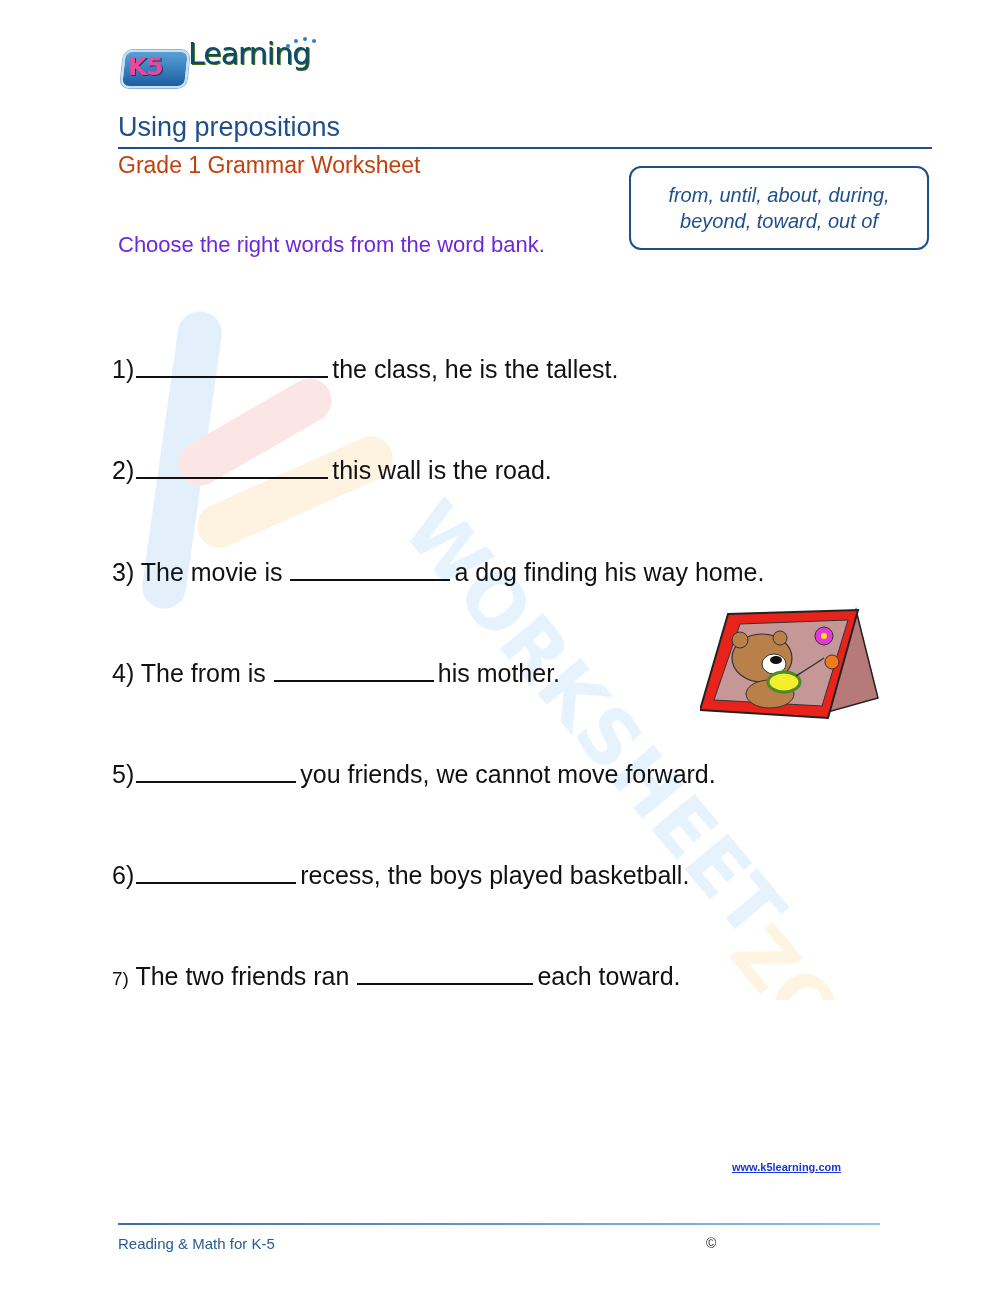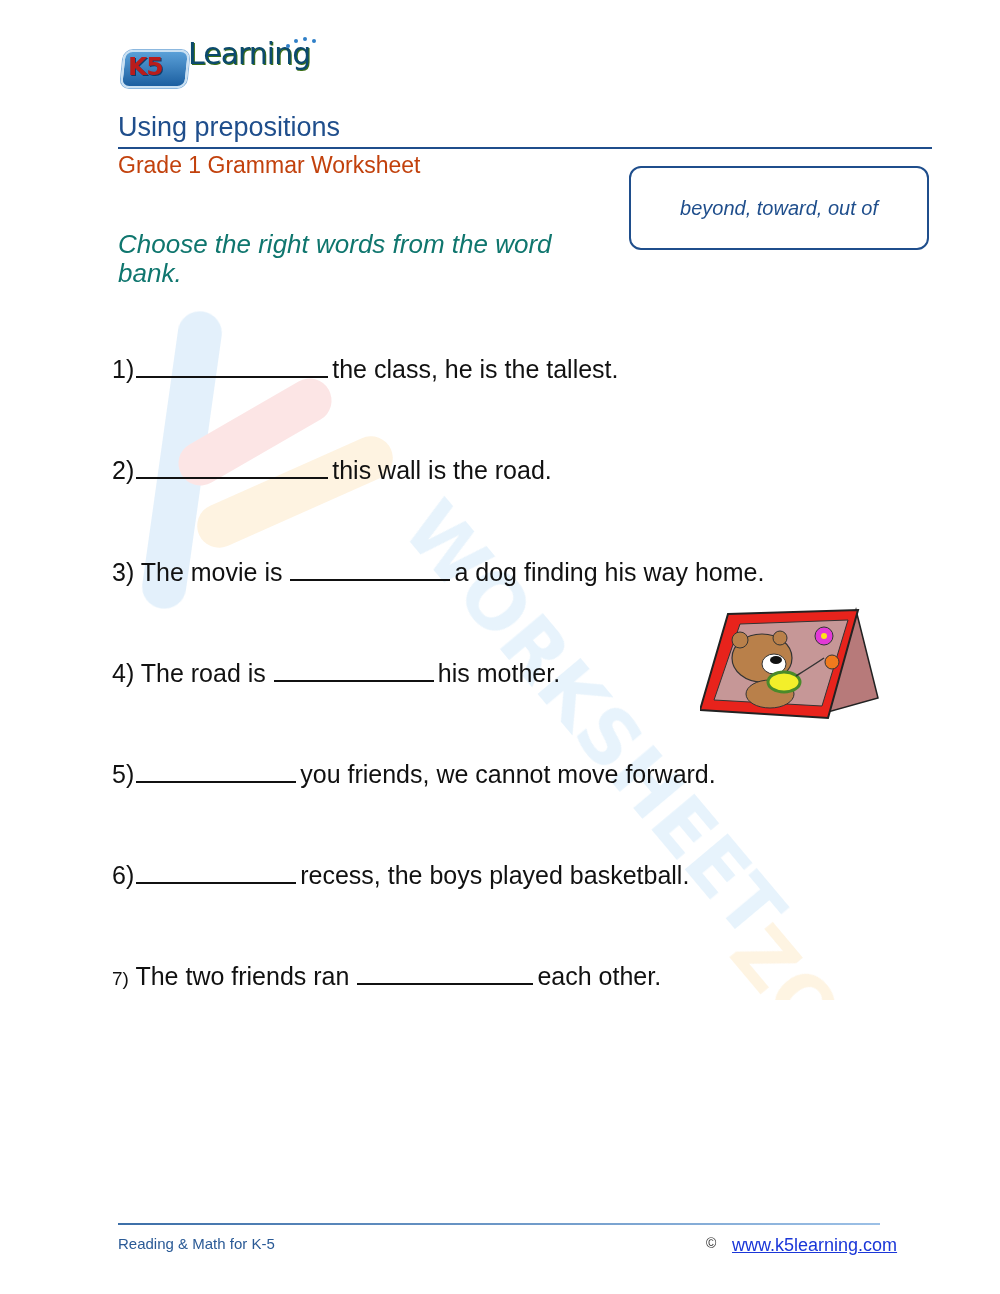--- a/index.html
+++ b/index.html
@@ -1,39 +1,39 @@
 <!DOCTYPE html>
 <html><head>
   <meta charset="utf-8">
   <style>
     html, body { margin: 0; padding: 0; background: #ffffff; }
     body { width: 1000px; height: 1294px; position: relative; overflow: hidden; font-family: "Liberation Sans", sans-serif; color: #111; }
     .abs { position: absolute; }
     .logo { left: 122px; top: 36px; width: 210px; height: 56px; }
     .logo .k5box { position: absolute; left: 0; top: 14px; width: 62px; height: 34px; border-radius: 9px; background: linear-gradient(#5aa0d8, #1c5fa0); border: 2px solid #c9e0f2; box-shadow: 0 0 0 1px #8cb8df; transform: skewX(-6deg); }
-    .logo .k5text { position: absolute; left: 6px; top: 16px; font-family: "DejaVu Sans", sans-serif; font-weight: bold; font-size: 25px; color: #b91c1c; letter-spacing: -1px; text-shadow: 1px 1px 0 #0d3d6b; }
+    .logo .k5text { position: absolute; left: 6px; top: 16px; font-family: "DejaVu Sans", sans-serif; font-weight: bold; font-size: 25px; color: #ec4899; letter-spacing: -1px; text-shadow: 1px 1px 0 #0d3d6b; }
     .logo .learning { position: absolute; left: 66px; top: 0; font-family: "DejaVu Sans", sans-serif; font-weight: normal; font-size: 30px; color: #0c4a6e; letter-spacing: -1px; text-shadow: 1px 1px 0 #3b6f17; }
     .logo .dots { position: absolute; left: 160px; top: 0; width: 40px; height: 14px; }
     .logo .dots span { position: absolute; width: 4px; height: 4px; border-radius: 50%; background: #2f7fc8; }
     .title { left: 118px; top: 112px; font-size: 27px; font-weight: normal; color: #1f4e8c; }
     .rule-top { left: 118px; top: 147px; width: 814px; height: 2px; background: #1f4e8c; }
     .subtitle { left: 118px; top: 152px; font-size: 23px; color: #c2410c; }
     .wordbank { left: 629px; top: 166px; width: 300px; height: 84px; border: 2.5px solid #1f4e8c; border-radius: 12px; box-sizing: border-box; display: flex; flex-direction: column; align-items: center; justify-content: center; }
     .wordbank span { font-size: 20px; font-style: italic; color: #1f4e8c; line-height: 26px; }
-    .instructions { left: 118px; top: 230px; width: 470px; font-size: 26px; line-height: 29px; color: #0f766e; font-style: italic; }
+    .instructions { left: 118px; top: 230px; width: 470px; font-size: 22px; line-height: 29px; color: #6d28d9; }
     .watermark { left: 140px; top: 300px; width: 760px; height: 700px; pointer-events: none; }
     .q { left: 112px; font-size: 25px; color: #111; white-space: nowrap; }
     .q .num { display: inline-block; }
     .q .num.small { font-size: 19px; }
     .blank { display: inline-block; border-bottom: 2px solid #111; height: 22px; vertical-align: baseline; margin: 0 4px 0 2px; }
     .card-img { left: 700px; top: 606px; width: 182px; height: 114px; }
     .rule-bottom { left: 118px; top: 1223px; width: 762px; height: 2px; background: linear-gradient(90deg, #3d6fa8, #9cc0e6); }
     .footer-left { left: 118px; top: 1235px; font-size: 15px; color: #2a5a96; }
     .footer-copy { left: 706px; top: 1235px; font-size: 14px; color: #333; }
-    .footer-link { left: 732px; top: 1235px; font-size: 18px; color: #1a36d8; text-decoration: underline; }
+    .footer-link { left: 732px; top: 1161px; font-size: 11px; color: #1a36d8; text-decoration: underline; font-weight: bold; }
   </style>
 </head>
 <body>
 
 <div class="abs logo">
   <div class="k5box"></div>
   <span class="k5text">K5</span>
   <span class="learning">Learning</span>
   <div class="dots">
     <span style="left:4px;top:8px"></span>
@@ -51,54 +51,55 @@
   </g>
   <text x="260" y="230" font-family="DejaVu Sans, sans-serif" font-weight="bold" font-size="76" fill="#6bb5ea" opacity="0.16" transform="rotate(50 260 230)">WORKSHEET</text>
   <text x="650" y="600" font-family="DejaVu Sans, sans-serif" font-weight="bold" font-size="76" fill="#f7b84a" opacity="0.16" transform="rotate(50 560 560)">ZONE</text>
 </svg>
 
 <div class="abs title">Using prepositions</div>
 <div class="abs rule-top"></div>
 <div class="abs subtitle">Grade 1 Grammar Worksheet</div>
 
 <div class="abs wordbank">
+  <span>from, until, about, during,</span>
   <span>beyond, toward, out of</span>
 </div>
 
 <div class="abs instructions">Choose the right words from the word bank.</div>
 
 <div class="abs q" style="top:354px">
   <span class="num">1)</span><span class="blank" style="width:192px"></span><span>the class, he is the tallest.</span>
 </div>
 
 <div class="abs q" style="top:455px">
   <span class="num">2)</span><span class="blank" style="width:192px"></span><span>this wall is the road.</span>
 </div>
 
 <div class="abs q" style="top:557px">
   <span class="num">3)</span>
   <span>The movie is</span><span class="blank" style="width:160px; margin-left:8px"></span><span>a dog finding his way home.</span>
 </div>
 
 <div class="abs q" style="top:658px">
   <span class="num">4)</span>
-  <span>The road is</span><span class="blank" style="width:160px; margin-left:8px"></span><span>his mother.</span>
+  <span>The from is</span><span class="blank" style="width:160px; margin-left:8px"></span><span>his mother.</span>
 </div>
 
 <div class="abs q" style="top:759px">
   <span class="num">5)</span><span class="blank" style="width:160px"></span><span>you friends, we cannot move forward.</span>
 </div>
 
 <div class="abs q" style="top:860px">
   <span class="num">6)</span><span class="blank" style="width:160px"></span><span>recess, the boys played basketball.</span>
 </div>
 
 <div class="abs q" style="top:961px">
   <span class="num small">7)</span>
-  <span>The two friends ran</span><span class="blank" style="width:176px; margin-left:8px"></span><span>each other.</span>
+  <span>The two friends ran</span><span class="blank" style="width:176px; margin-left:8px"></span><span>each toward.</span>
 </div>
 
 <svg class="abs card-img" viewBox="0 0 182 114">
   <polygon points="156,4 178,92 128,106" fill="#b77a7a" stroke="#222" stroke-width="1.5"></polygon>
   <polygon points="28,8 158,4 128,112 0,104" fill="#e8231c" stroke="#222" stroke-width="2"></polygon>
   <polygon points="40,18 148,14 122,100 14,94" fill="#c69797" stroke="#333" stroke-width="1"></polygon>
   <ellipse cx="62" cy="52" rx="30" ry="24" fill="#b9804a" stroke="#333" stroke-width="1.2"></ellipse>
   <circle cx="40" cy="34" r="8" fill="#b9804a" stroke="#333" stroke-width="1"></circle>
   <circle cx="80" cy="32" r="7" fill="#b9804a" stroke="#333" stroke-width="1"></circle>
   <ellipse cx="74" cy="58" rx="12" ry="10" fill="#fff" stroke="#333" stroke-width="1"></ellipse>

